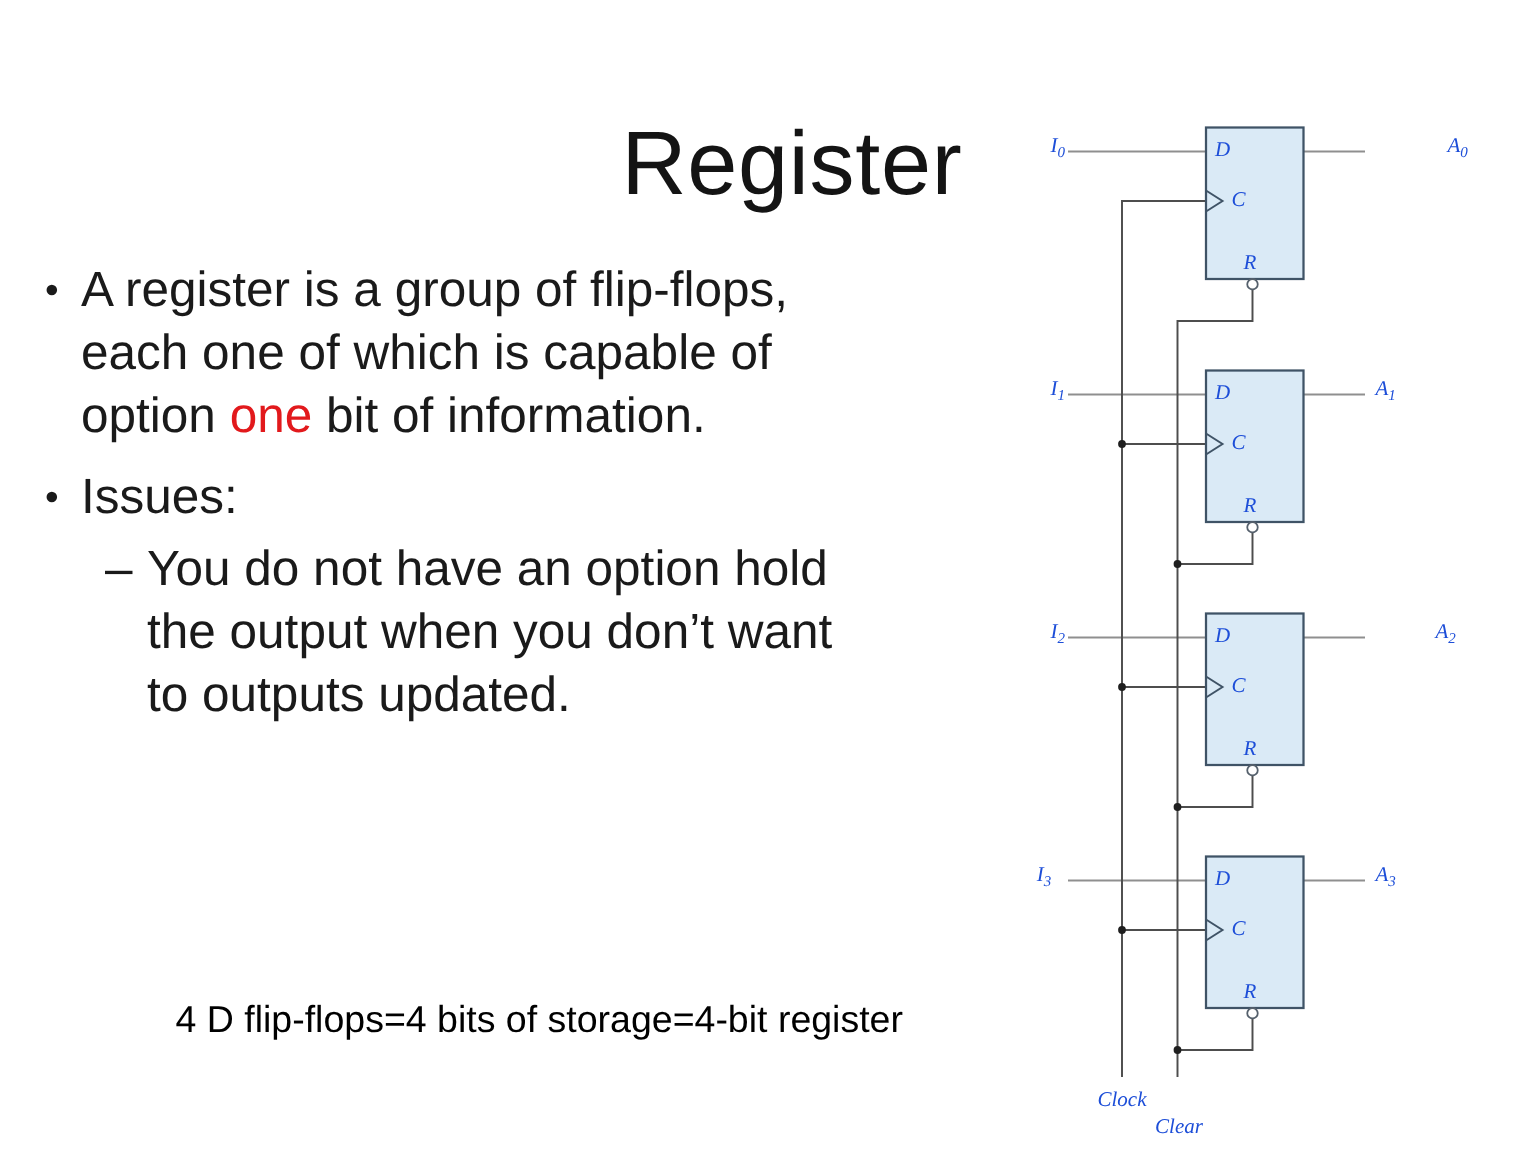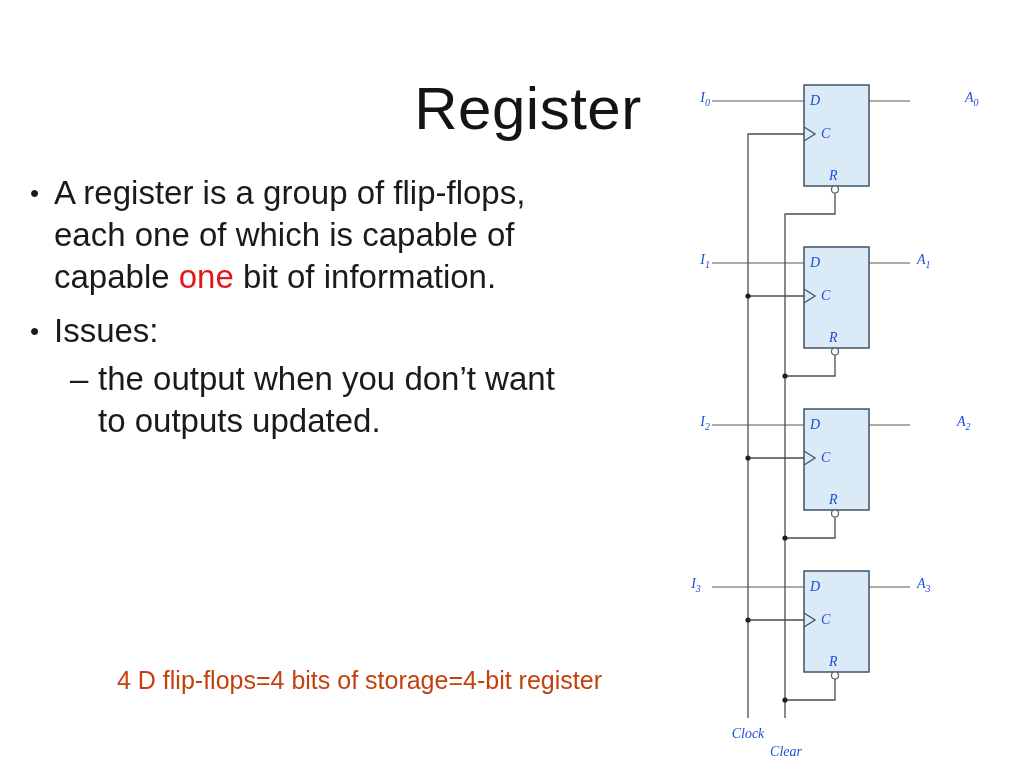--- a/index.html
+++ b/index.html
@@ -45,21 +45,21 @@
     width: 28px;
     flex: 0 0 28px;
     font-size: 33px;
     line-height: 42px;
   }
   .red-word { color: #e2191c; }
   .caption {
     position: absolute;
     left: 117px; top: 666px;
     font-size: 25px;
-    color: #c2410c;
+    color: #000000;
     white-space: nowrap;
   }
   .diagram {
     position: absolute;
     left: 680px; top: 70px;
     width: 344px; height: 698px;
   }
   .diagram svg { position: absolute; left: 0; top: 0; }
   .dlabel {
     position: absolute;
@@ -82,32 +82,33 @@
 
   <h1 class="title">Register</h1>
 
   <div class="content">
 
     <div class="bullet-row b1">
       <span class="marker">•</span>
       <div class="btext">
         <div>A register is a group of flip-flops,</div>
         <div>each one of which is capable of</div>
-        <div><span>capable </span><span class="red-word">one</span><span> bit of information.</span></div>
+        <div><span>option </span><span class="red-word">one</span><span> bit of information.</span></div>
       </div>
     </div>
 
     <div class="bullet-row b2">
       <span class="marker">•</span>
       <div class="btext">Issues:</div>
     </div>
 
     <div class="sub-row">
       <span class="marker">–</span>
       <div class="btext">
+        <div>You do not have an option hold</div>
         <div>the output when you don’t want</div>
         <div>to outputs updated.</div>
       </div>
     </div>
 
   </div>
 
   <div class="caption">4 D flip-flops=4 bits of storage=4-bit register</div>
 
   <div class="diagram">

